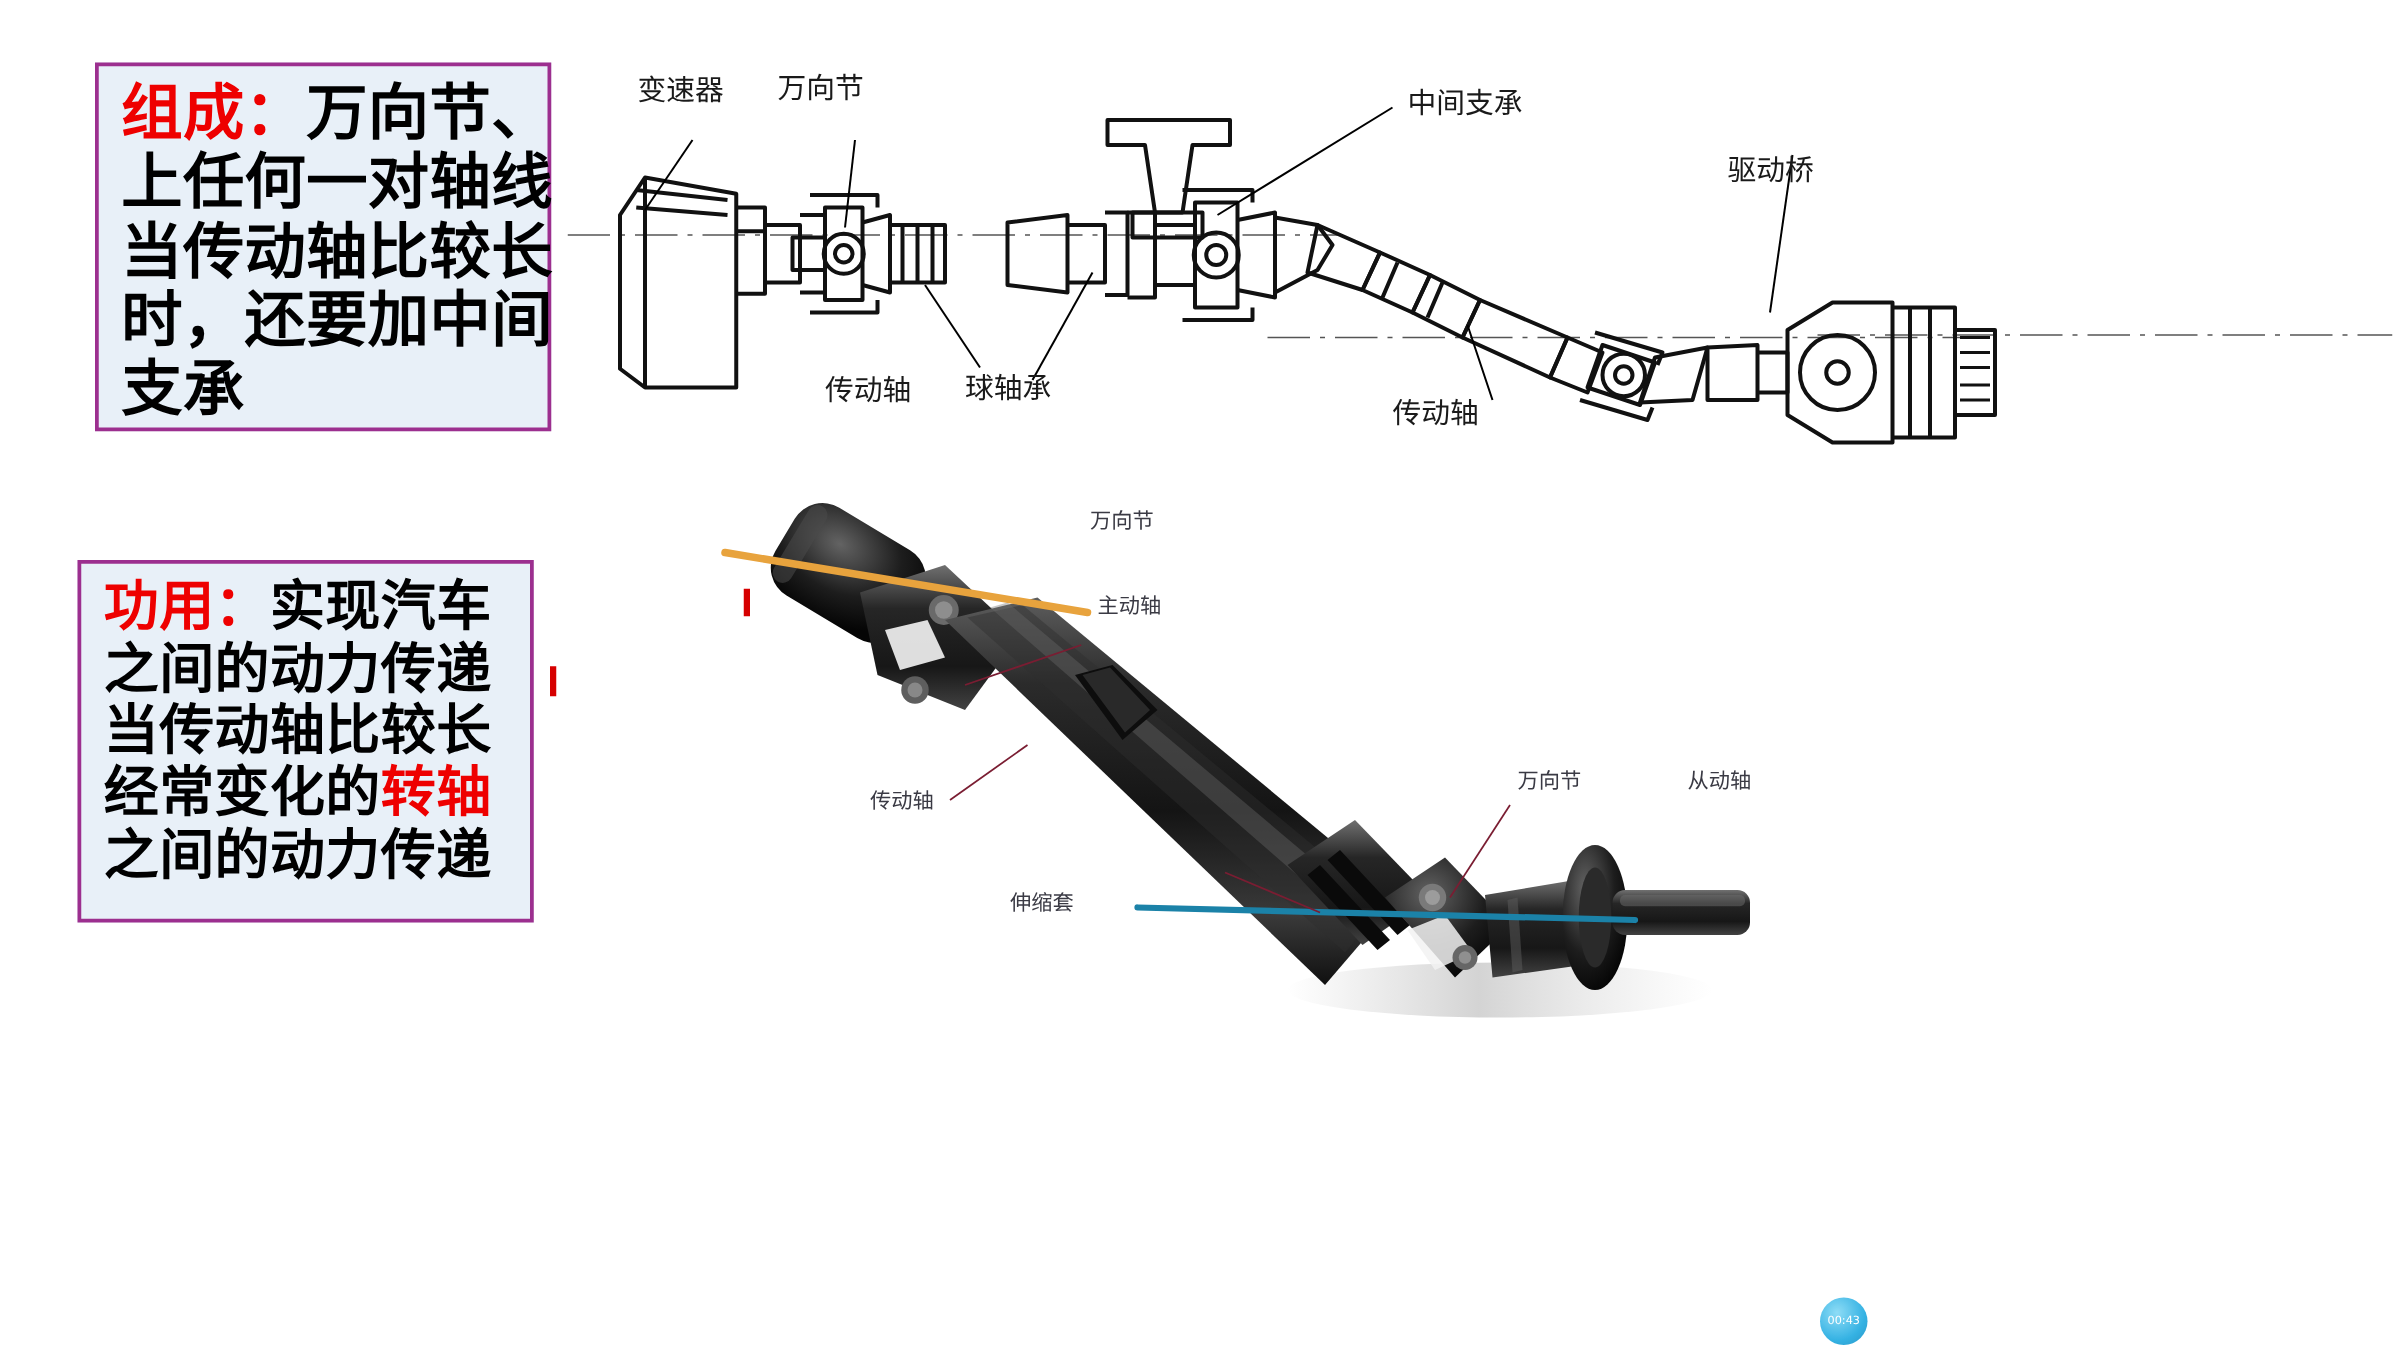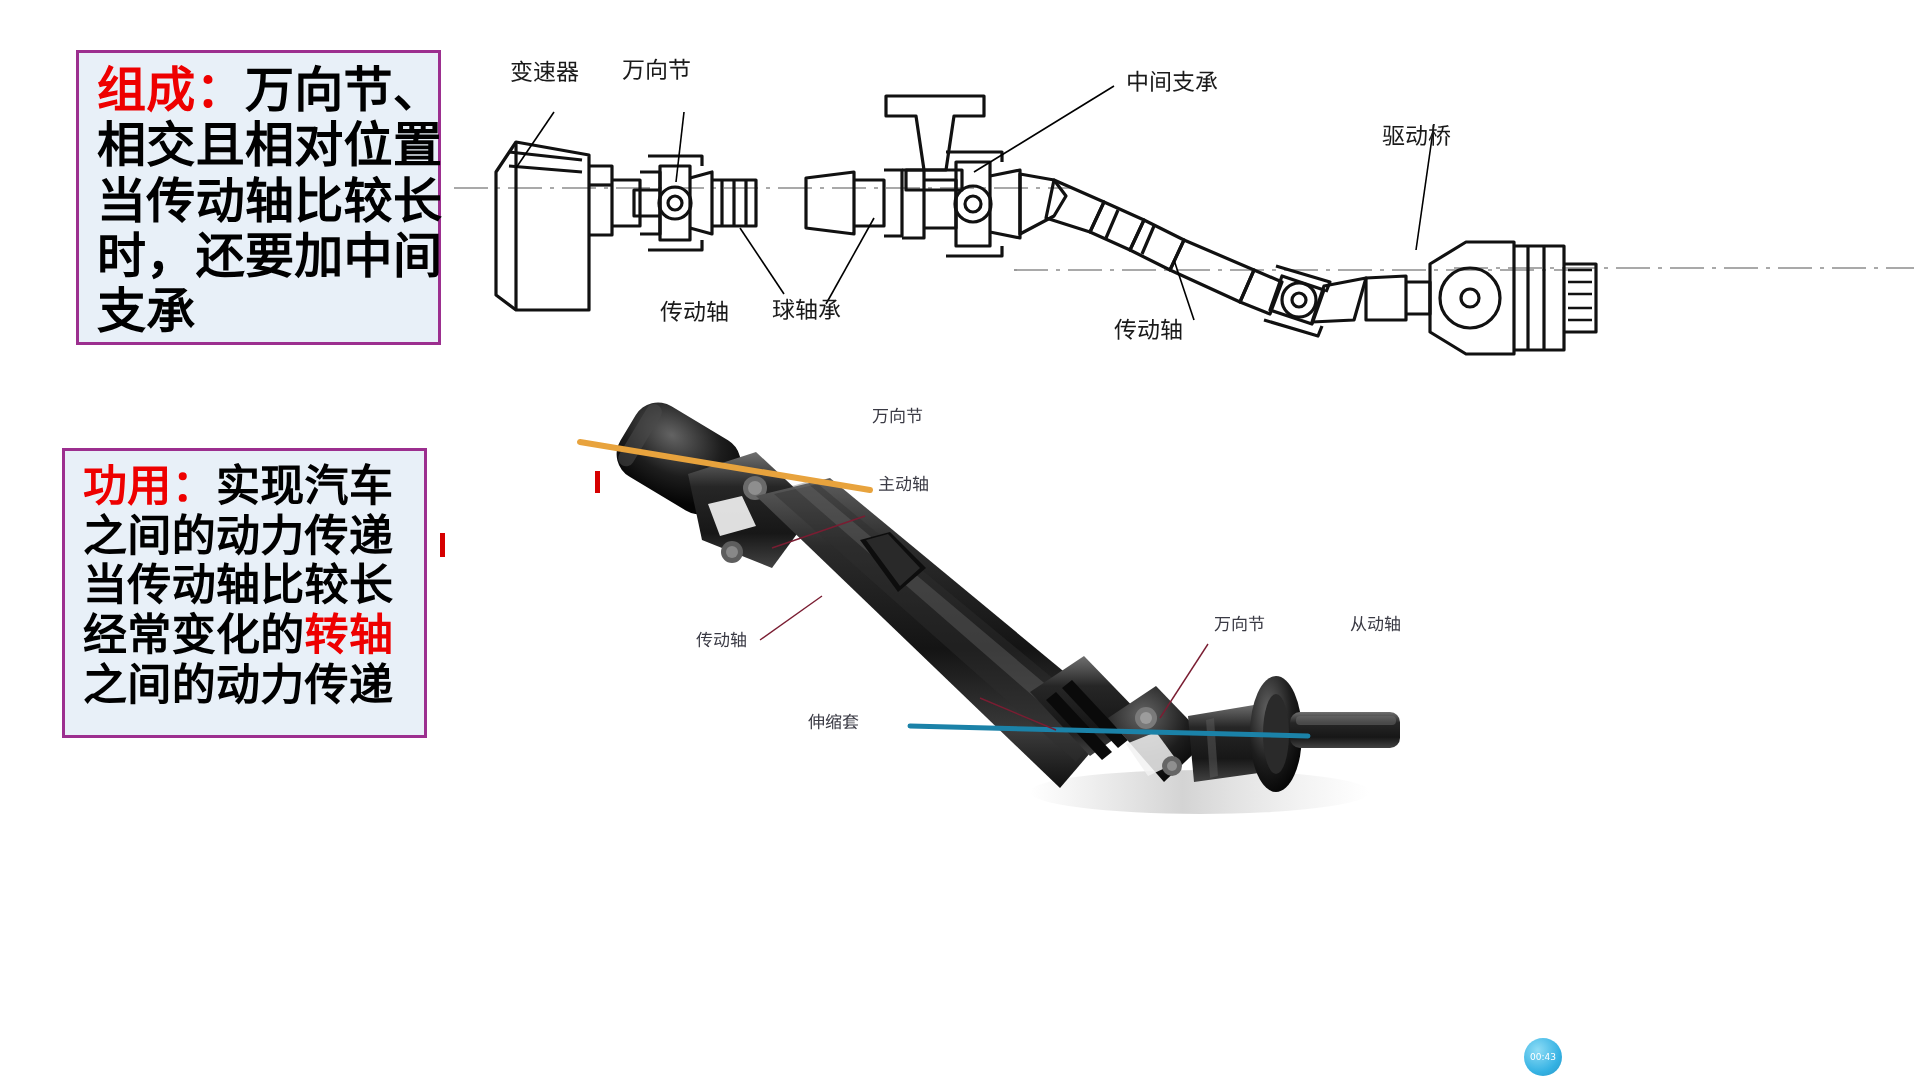--- a/index.html
+++ b/index.html
@@ -85,21 +85,21 @@
     position: absolute;
     background: #d60000;
     width: 5px;
   }
   #red-tick-left  { left: 440px; top: 533px; height: 24px; }
   #red-tick-inner { left: 595px; top: 471px; height: 22px; }
 
   
   #watermark {
     position: absolute;
-    left: 1524px;
+    left: 1456px;
     top: 1038px;
     width: 38px;
     height: 38px;
     border-radius: 50%;
     background: radial-gradient(circle at 36% 32%, #7fd8f5 0%, #1aa8e0 62%, #0b87bd 100%);
     display: flex;
     align-items: center;
     justify-content: center;
     font-size: 9px;
     color: #ffffff;
@@ -107,21 +107,21 @@
     opacity: .88;
   }
 </style>
 </head>
 <body>
 
 <div class="callout" id="callout-composition">
   <div class="line">
     <span class="hl">组成：</span><span>万向节、</span>
   </div>
-  <div class="line">相交且相对位置</div>
+  <div class="line">上任何一对轴线</div>
   <div class="line">当传动轴比较长</div>
   <div class="line">时，还要加中间</div>
   <div class="line">支承</div>
 </div>
 
 <div class="callout" id="callout-function">
   <div class="line">
     <span class="hl">功用：</span><span>实现汽车</span>
   </div>
   <div class="line">之间的动力传递</div>

